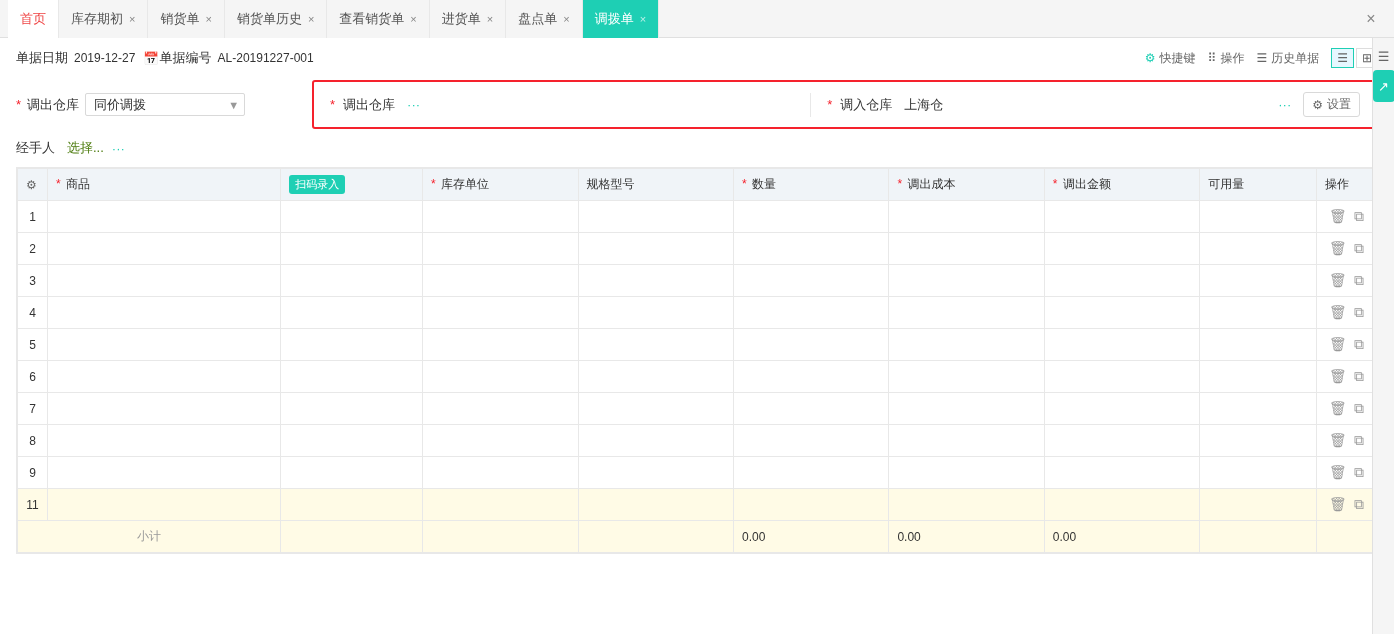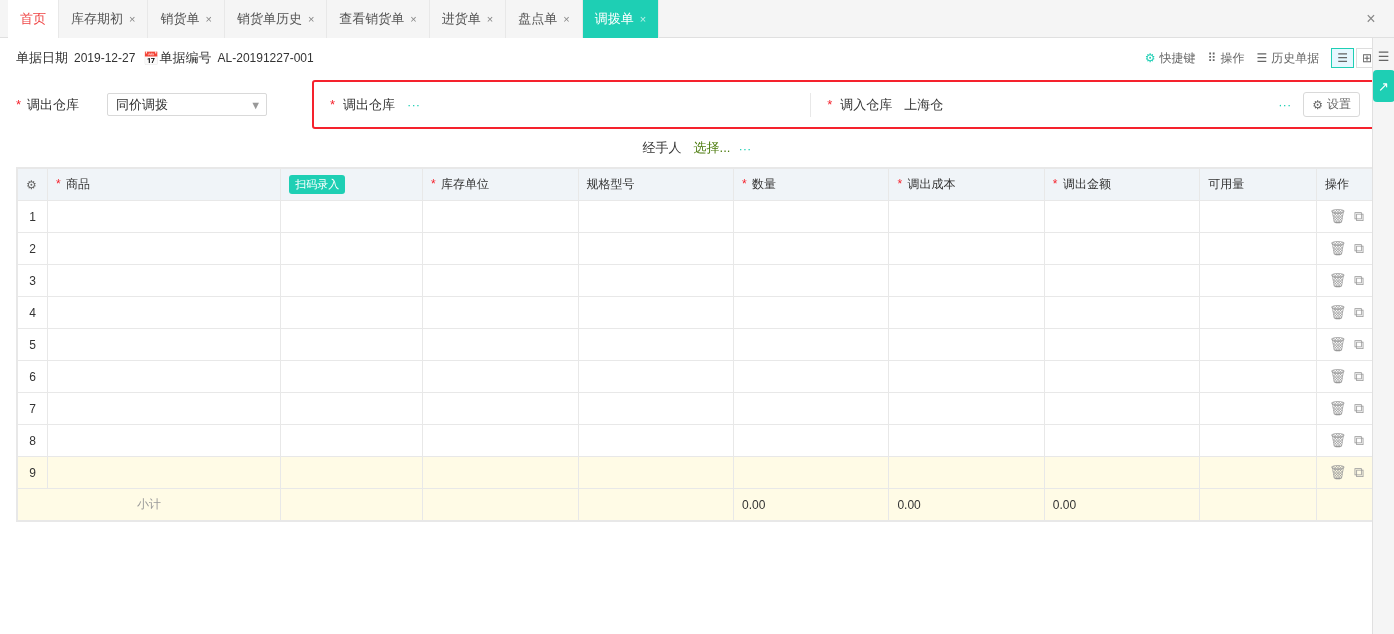--- a/index.html
+++ b/index.html
@@ -91,21 +91,21 @@
       background: #fff;
       font-size: 13px;
       color: #333;
       appearance: none;
       min-width: 160px;
       position: relative;
       cursor: pointer;
       outline: none;
     }
     .select-wrapper {
-      position: relative; display: inline-block; margin-left: 22px;
+      position: relative; display: inline-block;
     }
     .select-arrow {
       position: absolute; right: 6px; top: 50%; transform: translateY(-50%);
       color: #999; pointer-events: none; font-size: 11px;
     }
     .ellipsis-btn {
       color: #1ecfb4; cursor: pointer; font-size: 13px;
     }
 
     
@@ -134,21 +134,20 @@
       font-size: 12px;
       color: #666;
       background: #fff;
       margin-left: 12px;
     }
 
     
     .person-row {
       display: flex; align-items: center; gap: 8px;
       margin-bottom: 10px;
-      justify-content: center;
     }
     .person-placeholder { color: #4d7c0f; }
 
     
     .data-table {
       width: 100%;
       border-collapse: collapse;
       font-size: 12px;
     }
     .data-table th {
@@ -478,20 +477,35 @@
     <td style="min-width:80px;"></td>
     <td style="min-width:80px;"></td>
     <td style="min-width:60px;"></td>
     <td class="col-ops">
       <span class="action-icon" title="删除">🗑</span>
       <span class="action-icon" title="复制">⧉</span>
     </td>
   </tr>
           <tr>
     <td class="row-num">9</td>
+    <td style="min-width:120px;"></td>
+    <td></td>
+    <td style="min-width:80px;"></td>
+    <td style="min-width:80px;"></td>
+    <td style="min-width:80px;"></td>
+    <td style="min-width:80px;"></td>
+    <td style="min-width:80px;"></td>
+    <td style="min-width:60px;"></td>
+    <td class="col-ops">
+      <span class="action-icon" title="删除">🗑</span>
+      <span class="action-icon" title="复制">⧉</span>
+    </td>
+  </tr>
+          <tr>
+    <td class="row-num">11</td>
     <td style="min-width:120px;"></td>
     <td></td>
     <td style="min-width:80px;"></td>
     <td style="min-width:80px;"></td>
     <td style="min-width:80px;"></td>
     <td style="min-width:80px;"></td>
     <td style="min-width:80px;"></td>
     <td style="min-width:60px;"></td>
     <td class="col-ops">
       <span class="action-icon" title="删除">🗑</span>

